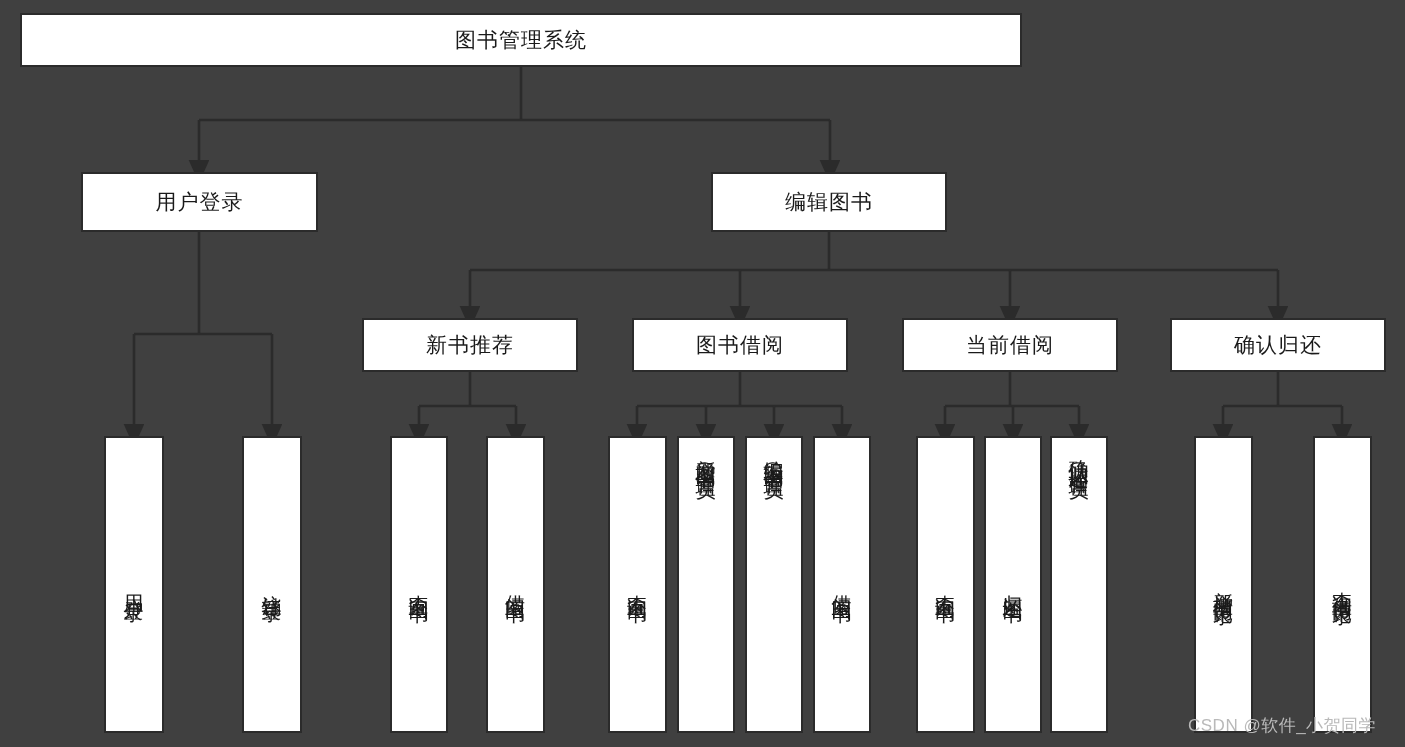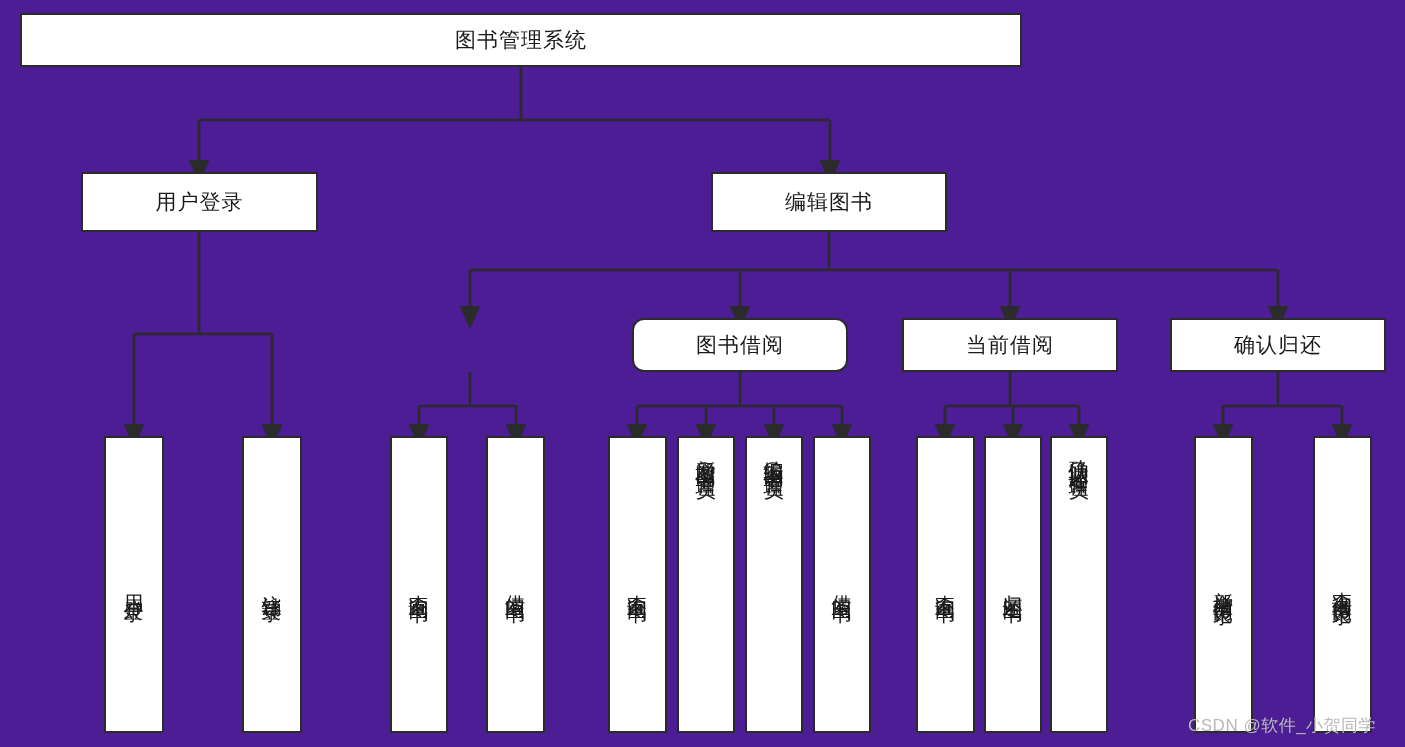--- a/index.html
+++ b/index.html
@@ -8,21 +8,21 @@
     padding: 0;
     background: #ffffff;
   }
   body {
     font-family: "Liberation Sans", "DejaVu Sans", sans-serif;
   }
   #diagram-root {
     position: relative;
     width: 1405px;
     height: 747px;
-    background: #4c1d95;
+    background: #404040;
     overflow: hidden;
   }
   #connectors {
     position: absolute;
     left: 0;
     top: 0;
     width: 1405px;
     height: 747px;
     pointer-events: none;
   }
@@ -141,22 +141,25 @@
   </div>
 
   <div class="node h" style="left:81px; top:172px; width:237px; height:60px;">
     <span class="node-label">用户登录</span>
   </div>
 
   <div class="node h" style="left:711px; top:172px; width:236px; height:60px;">
     <span class="node-label">编辑图书</span>
   </div>
 
-
-  <div class="node h" style="left:632px; top:318px; width:216px; height:54px;border-radius:12px;">
+  <div class="node h" style="left:362px; top:318px; width:216px; height:54px;">
+    <span class="node-label">新书推荐</span>
+  </div>
+
+  <div class="node h" style="left:632px; top:318px; width:216px; height:54px;">
     <span class="node-label">图书借阅</span>
   </div>
 
   <div class="node h" style="left:902px; top:318px; width:216px; height:54px;justify-content:center;">
     <span class="node-label">当前借阅</span>
   </div>
 
   <div class="node h" style="left:1170px; top:318px; width:216px; height:54px;">
     <span class="node-label">确认归还</span>
   </div>

